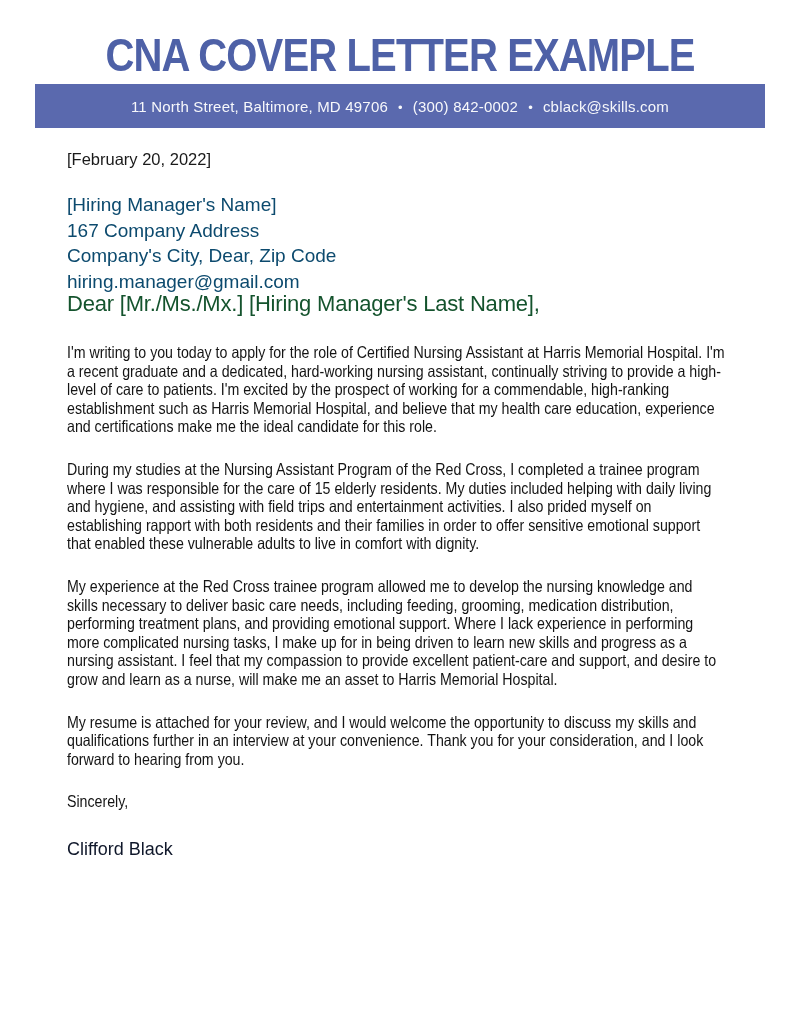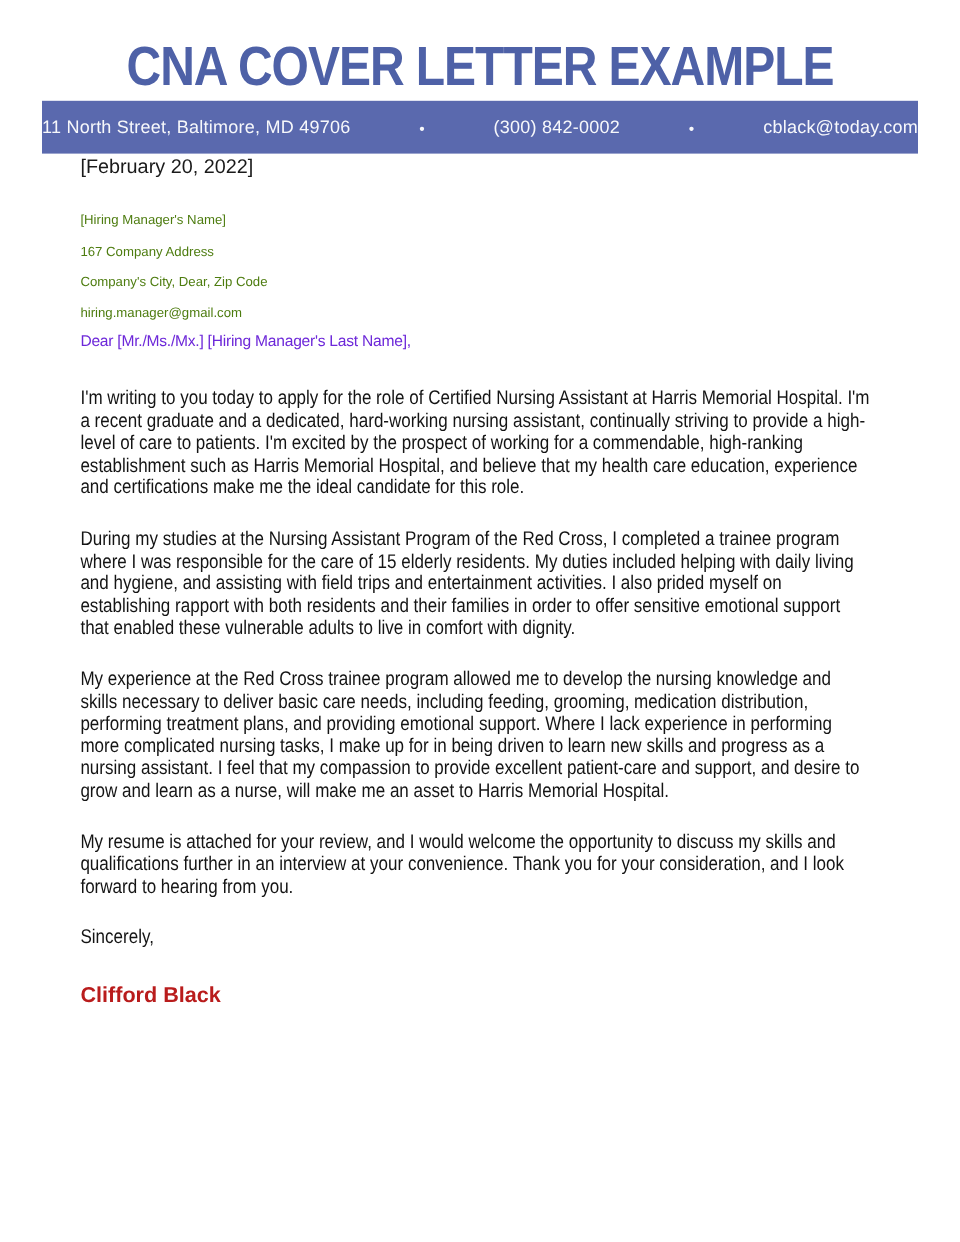--- a/index.html
+++ b/index.html
@@ -23,56 +23,57 @@
     transform-origin: 50% 50%;
     white-space: nowrap;
   }
   .contact-bar {
     margin: 4px 35px 0 35px;
     height: 44px;
     background: #5a69ae;
     color: #f7f8fb;
     display: flex;
     align-items: center;
-    justify-content: space-between;
+    justify-content: center;
     font-size: 15px;
     letter-spacing: 0.2px;
     white-space: nowrap;
   }
   .contact-bar .sep {
     margin: 0 10px;
     font-size: 13px;
     position: relative;
     top: 1px;
   }
   .letter {
     margin-left: 67px;
     width: 660px;
+    margin-top: 20px;
   }
   .letter p { margin: 0; }
   .date-line {
     margin-top: 34px;
     font-size: 16.5px;
     line-height: 22px;
     color: #1a1a1a;
   }
   .recipient {
     margin-top: 22px;
   }
   .recipient p {
-    font-size: 11px;
+    font-size: 19px;
     line-height: 25.5px;
-    color: #4d7c0f;
+    color: #0c4a6e;
   }
   .salutation {
     margin-top: 23px;
-    font-size: 13px;
+    font-size: 22px;
     line-height: 19px;
     letter-spacing: -0.2px;
-    color: #6d28d9;
+    color: #14532d;
   }
   .cond {
     width: 767px;
     transform: scaleX(0.86);
     transform-origin: left top;
   }
   .body-par {
     font-size: 16.5px;
     line-height: 18.6px;
     color: #141414;
@@ -82,35 +83,35 @@
   .closing {
     margin-top: 24px !important;
     font-size: 16.5px;
     line-height: 18.6px;
     color: #141414;
   }
   .signature {
     margin-top: 26px !important;
     font-size: 18px;
     line-height: 24px;
-    font-weight: bold;
-    color: #b91c1c;
+    font-weight: normal;
+    color: #0f172a;
   }
 </style>
 </head>
 <body>
 
 <h1 class="page-title">CNA COVER LETTER EXAMPLE</h1>
 
 <div class="contact-bar">
   <span>11 North Street, Baltimore, MD 49706</span>
   <span class="sep">•</span>
   <span>(300) 842-0002</span>
   <span class="sep">•</span>
-  <span>cblack@today.com</span>
+  <span>cblack@skills.com</span>
 </div>
 
 <div class="letter">
 
   <p class="date-line">[February 20, 2022]</p>
 
   <div class="recipient">
     <p>[Hiring Manager's Name]</p>
     <p>167 Company Address</p>
     <p>Company's City, Dear, Zip Code</p>

